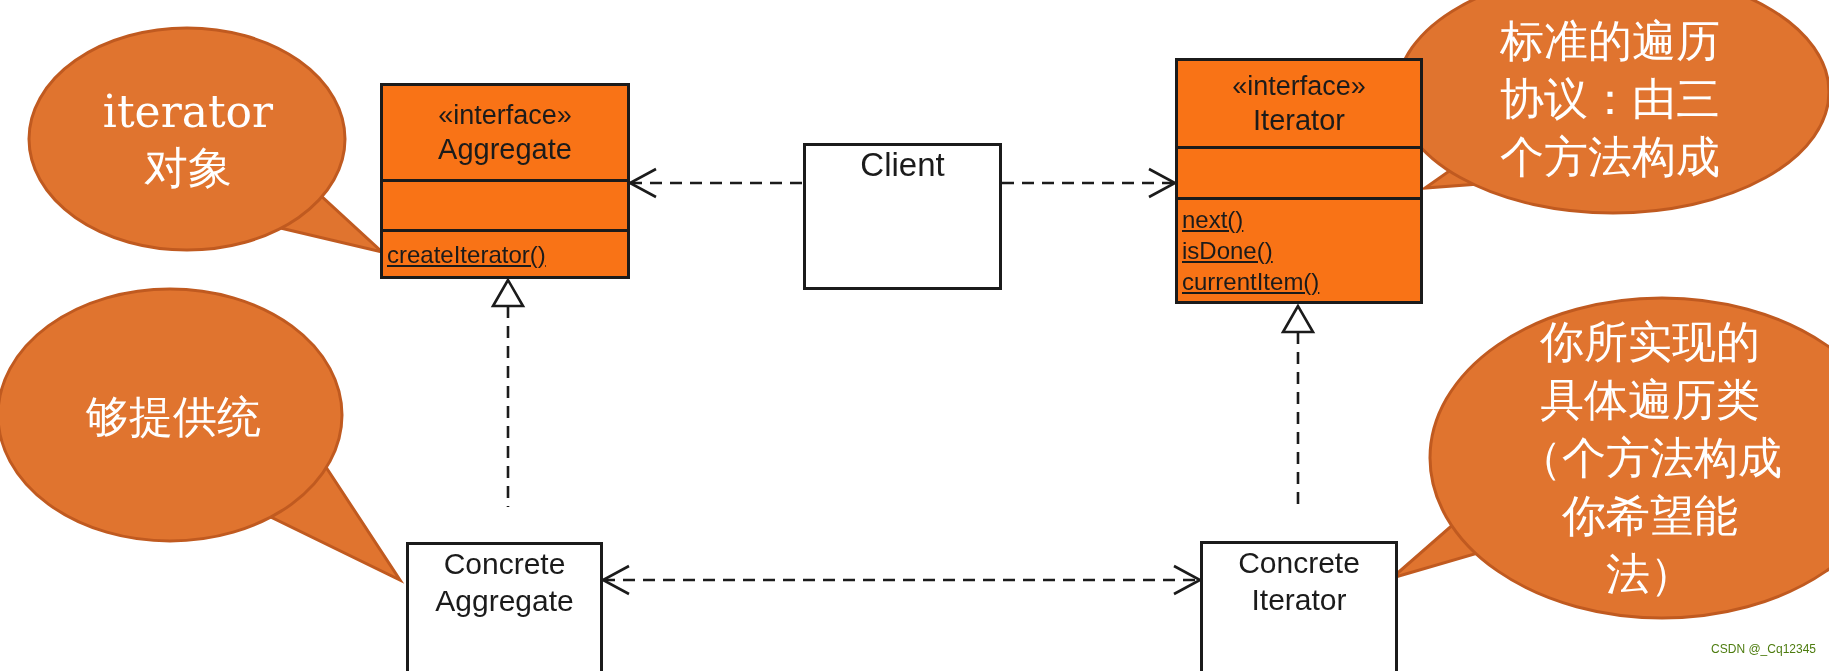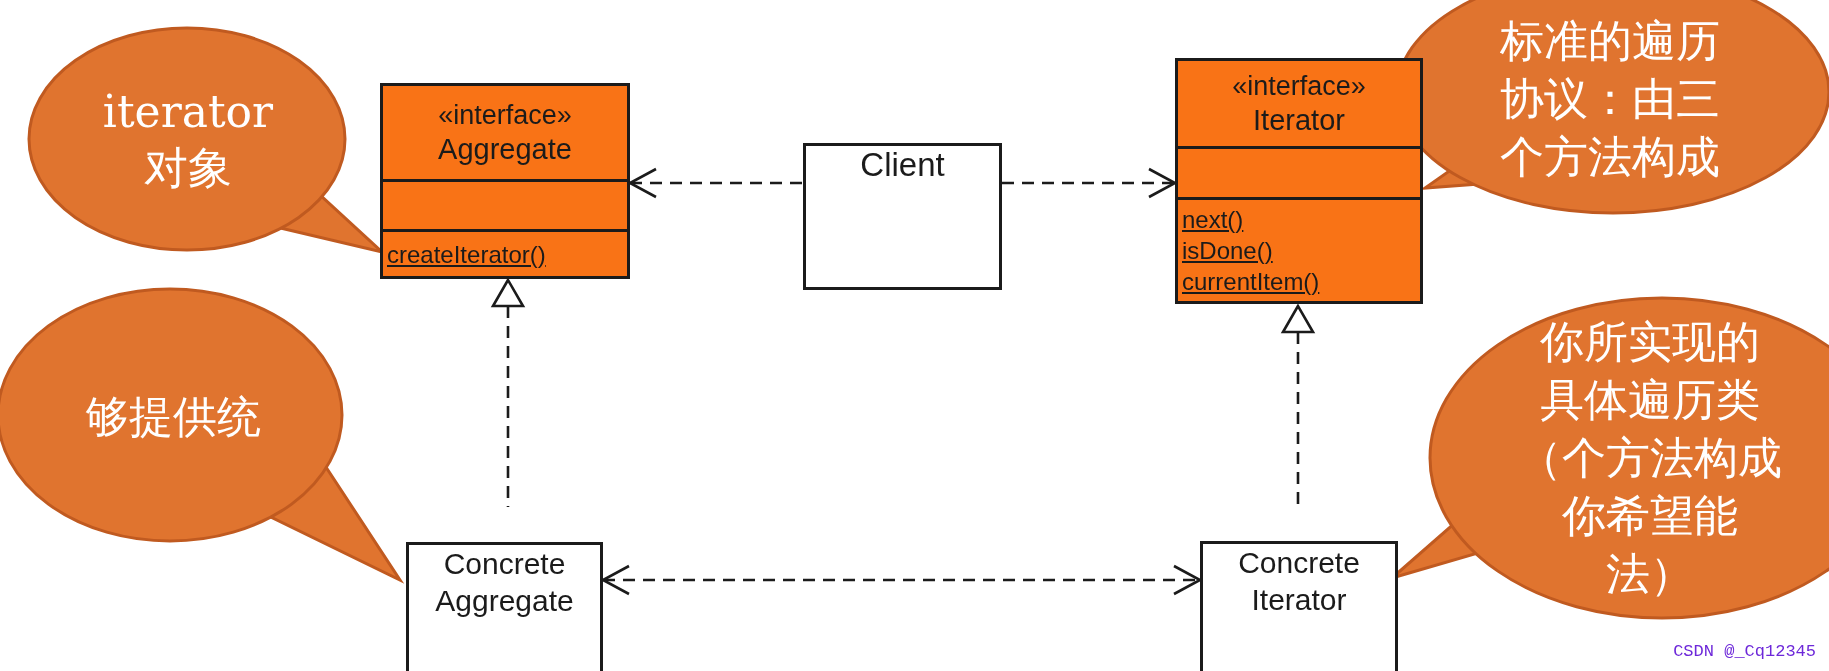--- a/index.html
+++ b/index.html
@@ -81,24 +81,24 @@
     white-space: nowrap;
   }
   #callout-text-top-left     { left: 188px;  top: 140px; font-size: 44px; line-height: 56px; }
   #callout-text-top-right    { left: 1610px; top: 99px;  font-size: 44px; line-height: 58px; }
   #callout-text-bottom-left  { left: 173px;  top: 417px; font-size: 44px; line-height: 58px; }
   #callout-text-bottom-right { left: 1650px; top: 458px; font-size: 44px; line-height: 58px; }
   
   #watermark {
     position: absolute;
     right: 13px; top: 642px;
-    font-size: 17px;
-    color: #6d28d9;
+    font-size: 12px;
+    color: #4d7c0f;
     z-index: 4;
-    font-family: Liberation Mono, monospace;
+    font-family: Liberation Sans, sans-serif;
   }
 </style>
 </head>
 <body>
 
 <div id="stage">
 
   <svg id="diagram-svg" viewBox="0 0 1829 671" xmlns="http://www.w3.org/2000/svg">
 
     

